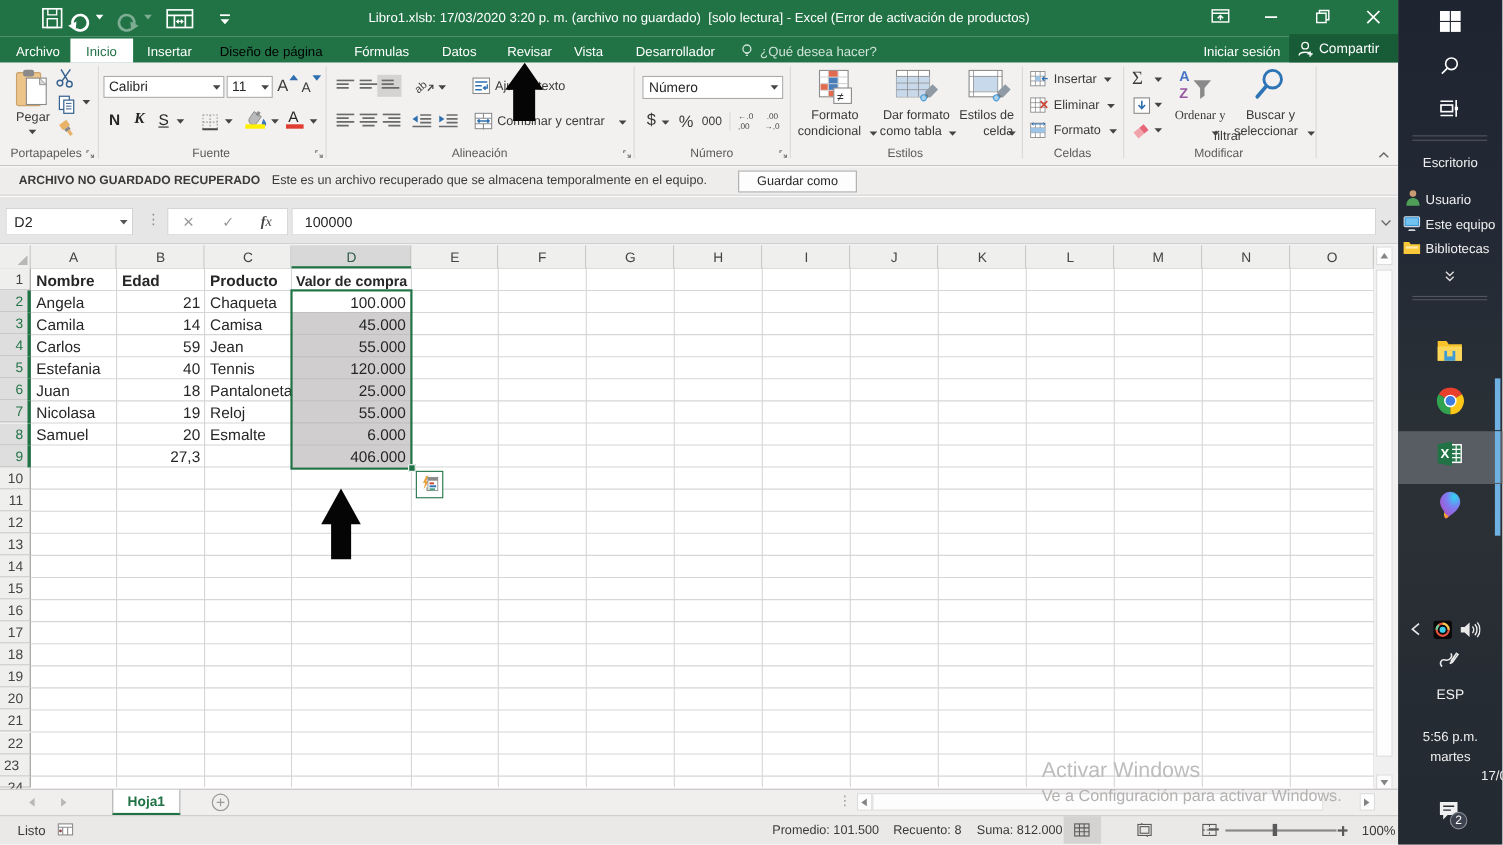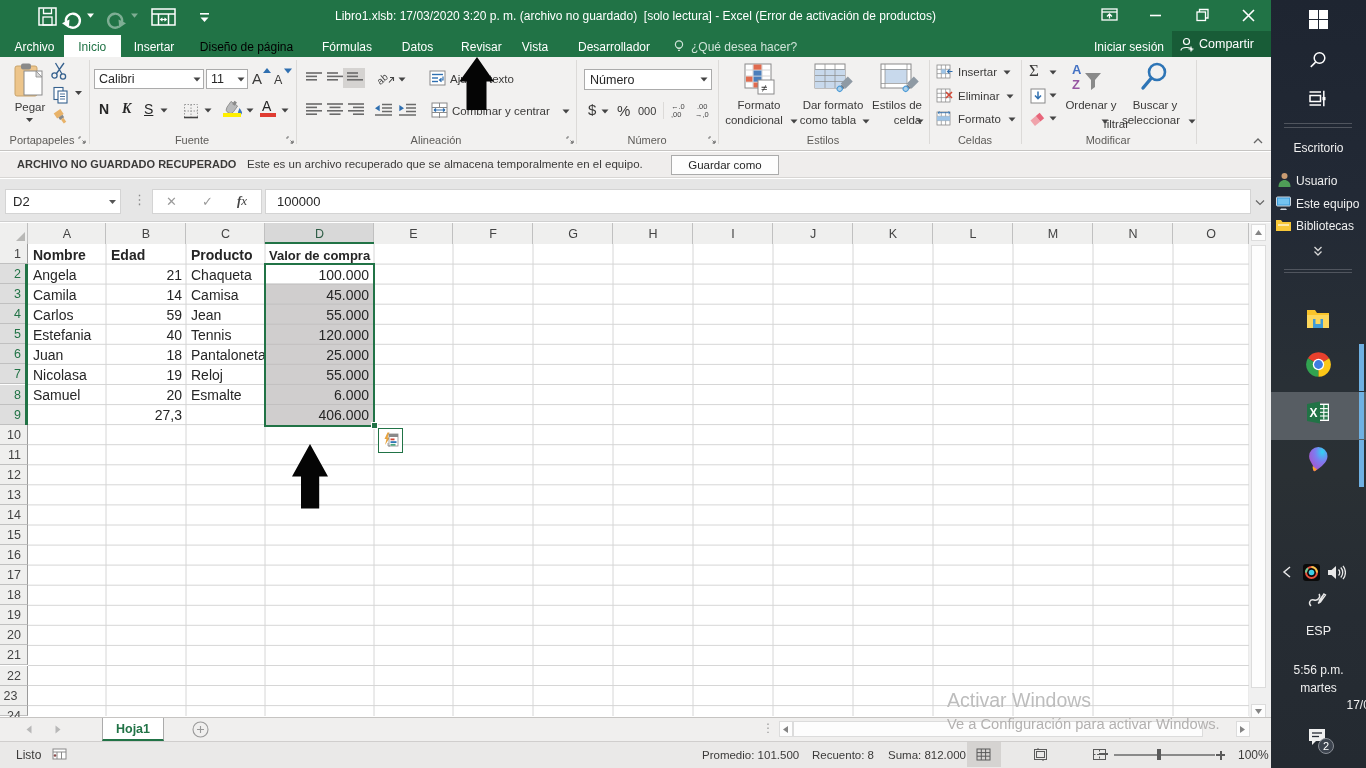--- a/index.html
+++ b/index.html
@@ -449,21 +449,21 @@
     </g>
   </svg>
 <svg class="ab" style="left:1049px;top:116px;" width="8" height="5" viewBox="0 0 8 5">
     <path d="M0.5 0.5 h7 l-3.5 4 z" fill="#444"></path>
   </svg>
 <svg class="ab" style="left:1070px;top:61px;" width="36" height="32" viewBox="0 0 36 32">
 <text x="2" y="13" font-size="13" font-weight="bold" fill="#4472c4" font-family="Liberation Sans">A</text>
 <text x="2" y="28" font-size="13" font-weight="bold" fill="#9656a1" font-family="Liberation Sans">Z</text>
 <path d="M15 14 h16 l-6 7 v7 l-4 3 v-10 z" fill="#8a8a8a" transform="translate(0,-2)"></path>
 </svg>
-<div class="tx" style="left:1048px;top:99px;width:86px;text-align:center;color:#3b3a39;font-size:11.5px;">Ordenar y</div>
+<div class="tx" style="left:1048px;top:99px;width:86px;text-align:center;color:#3b3a39;font-size:11.5px;font-family:Liberation Serif, serif;">Ordenar y</div>
 <div class="tx" style="left:1043px;top:118px;width:86px;text-align:right;color:#3b3a39;font-size:11.5px;">filtrar</div>
 <svg class="ab" style="left:1101px;top:119px;" width="8" height="5" viewBox="0 0 8 5">
     <path d="M0.5 0.5 h7 l-3.5 4 z" fill="#444"></path>
   </svg>
 <svg class="ab" style="left:1138px;top:61px;" width="32" height="32" viewBox="0 0 32 32">
     <circle cx="19" cy="11" r="8" fill="none" stroke="#2e75b6" stroke-width="2.6"></circle>
     <line x1="13" y1="17.5" x2="5" y2="27" stroke="#2e75b6" stroke-width="3.4" stroke-linecap="round"></line>
   </svg>
 <div class="tx" style="left:1112px;top:99px;width:86px;text-align:center;color:#3b3a39;font-size:11.5px;">Buscar y</div>
 <div class="tx" style="left:1108px;top:114px;width:86px;text-align:center;color:#3b3a39;font-size:11.5px;">seleccionar</div>

